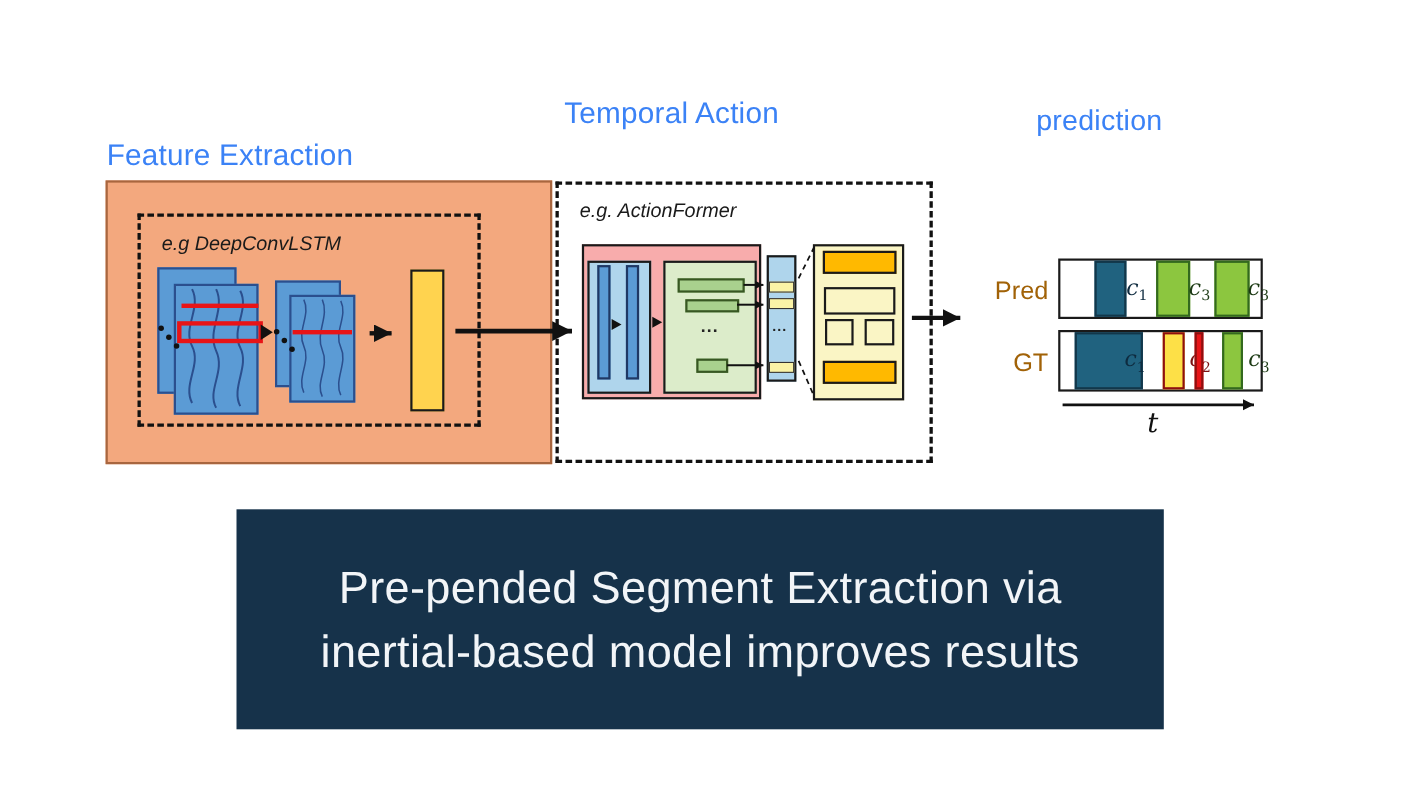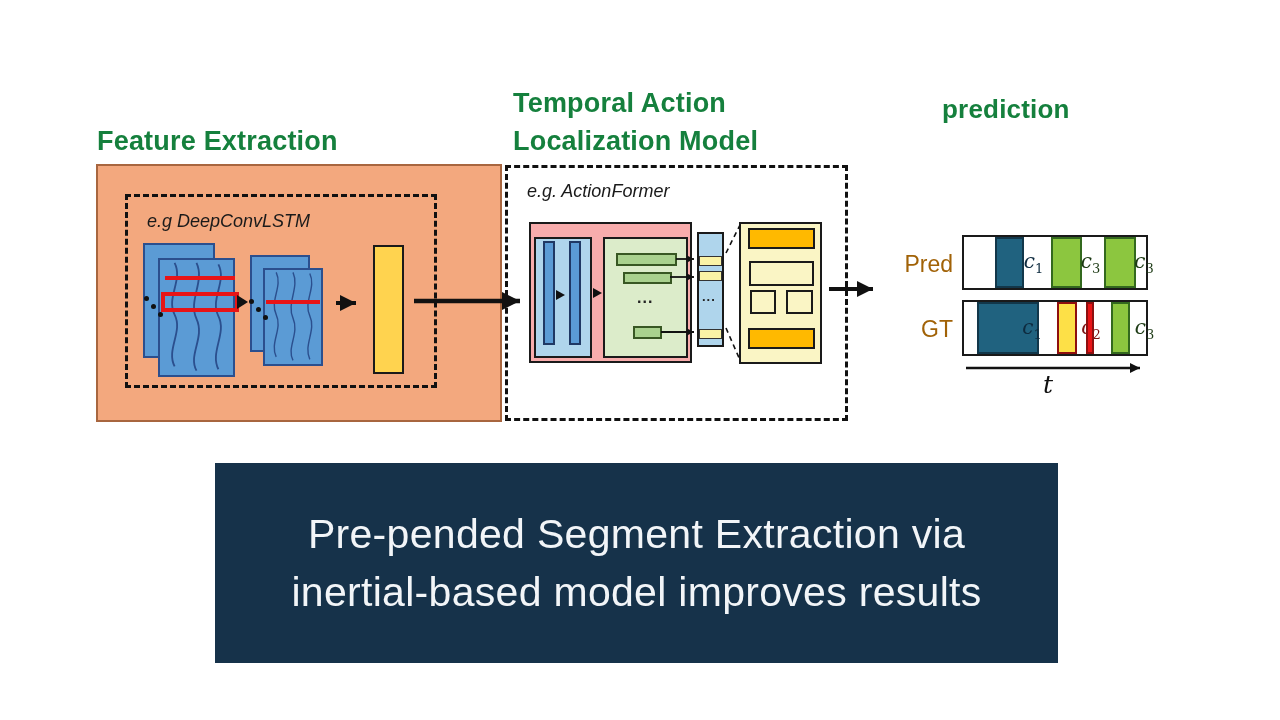--- a/index.html
+++ b/index.html
@@ -1,21 +1,21 @@
 <!DOCTYPE html>
 <html style="--panel_orange: #F3A87E; --banner_navy: #16324A; --bar_blue: #5B9BD5; --bar_yellow: #FFD34F; --model_pink: #F8ACAC; --box_lightblue: #AFD5EC; --box_lightgreen: #DCECCA; --bar_green: #A9D18E; --col_yellow: #FAF3A6; --box_lightyellow: #FAF5C5; --bar_orange: #FFB900; --segment_teal: #20627F; --segment_green: #8CC63F; --segment_red: #E81417;"><head>
 <meta charset="utf-8">
 <style>
   html,body{margin:0;padding:0;background:#fff;}
   .canvas{position:relative;width:1280px;height:720px;background:#ffffff;overflow:hidden;
           font-family:"Liberation Sans",sans-serif;color:#111;}
   .abs{position:absolute;}
 
   
-  .sec-title{font-weight:bold;font-size:27px;line-height:38px;color:#15803d;letter-spacing:0.2px;}
+  .sec-title{font-weight:normal;font-size:27px;line-height:38px;color:#3b82f6;letter-spacing:0.2px;text-align:right;}
   .eg-label{font-size:18px;color:#1a1a1a;font-style:italic;}
 
   
   .orange-panel{left:96px;top:164px;width:402px;height:254px;background:var(--panel_orange);
                 border:2px solid #a8663f;}
   .dash-inner{left:125px;top:194px;width:312px;height:194px;border:3px dashed #111;box-sizing:border-box;}
   .sensor-rect{background:var(--bar_blue);border:2px solid #2b4f8e;box-sizing:border-box;}
   .wave-svg{position:absolute;left:0;top:0;width:100%;height:100%;}
   .red-line{background:var(--segment_red);}
   .red-frame{border:4px solid var(--segment_red);background:transparent;box-sizing:border-box;}
@@ -105,21 +105,20 @@
   <div class="abs dots" style="left:249px;top:299px;width:20px;height:22px;z-index:4;">
       <i></i>
       <i></i>
       <i></i>
     </div>
 
   <div class="abs yellow-bar"></div>
 
   <div class="abs sec-title" style="left:513px;top:84px;">
     <div>Temporal Action</div>
-    <div>Localization Model</div>
   </div>
 
   <div class="abs model-dash"></div>
   <div class="abs eg-label" style="left:527px;top:181px;">e.g. ActionFormer</div>
 
   <div class="abs pink-box"></div>
   <div class="abs blue-box"></div>
   <div class="abs blue-vbar" style="left:543px;"></div>
   <div class="abs blue-vbar" style="left:569px;"></div>
   <div class="abs tri-right-sm" style="left:556px;top:290px;z-index:4;"></div>

